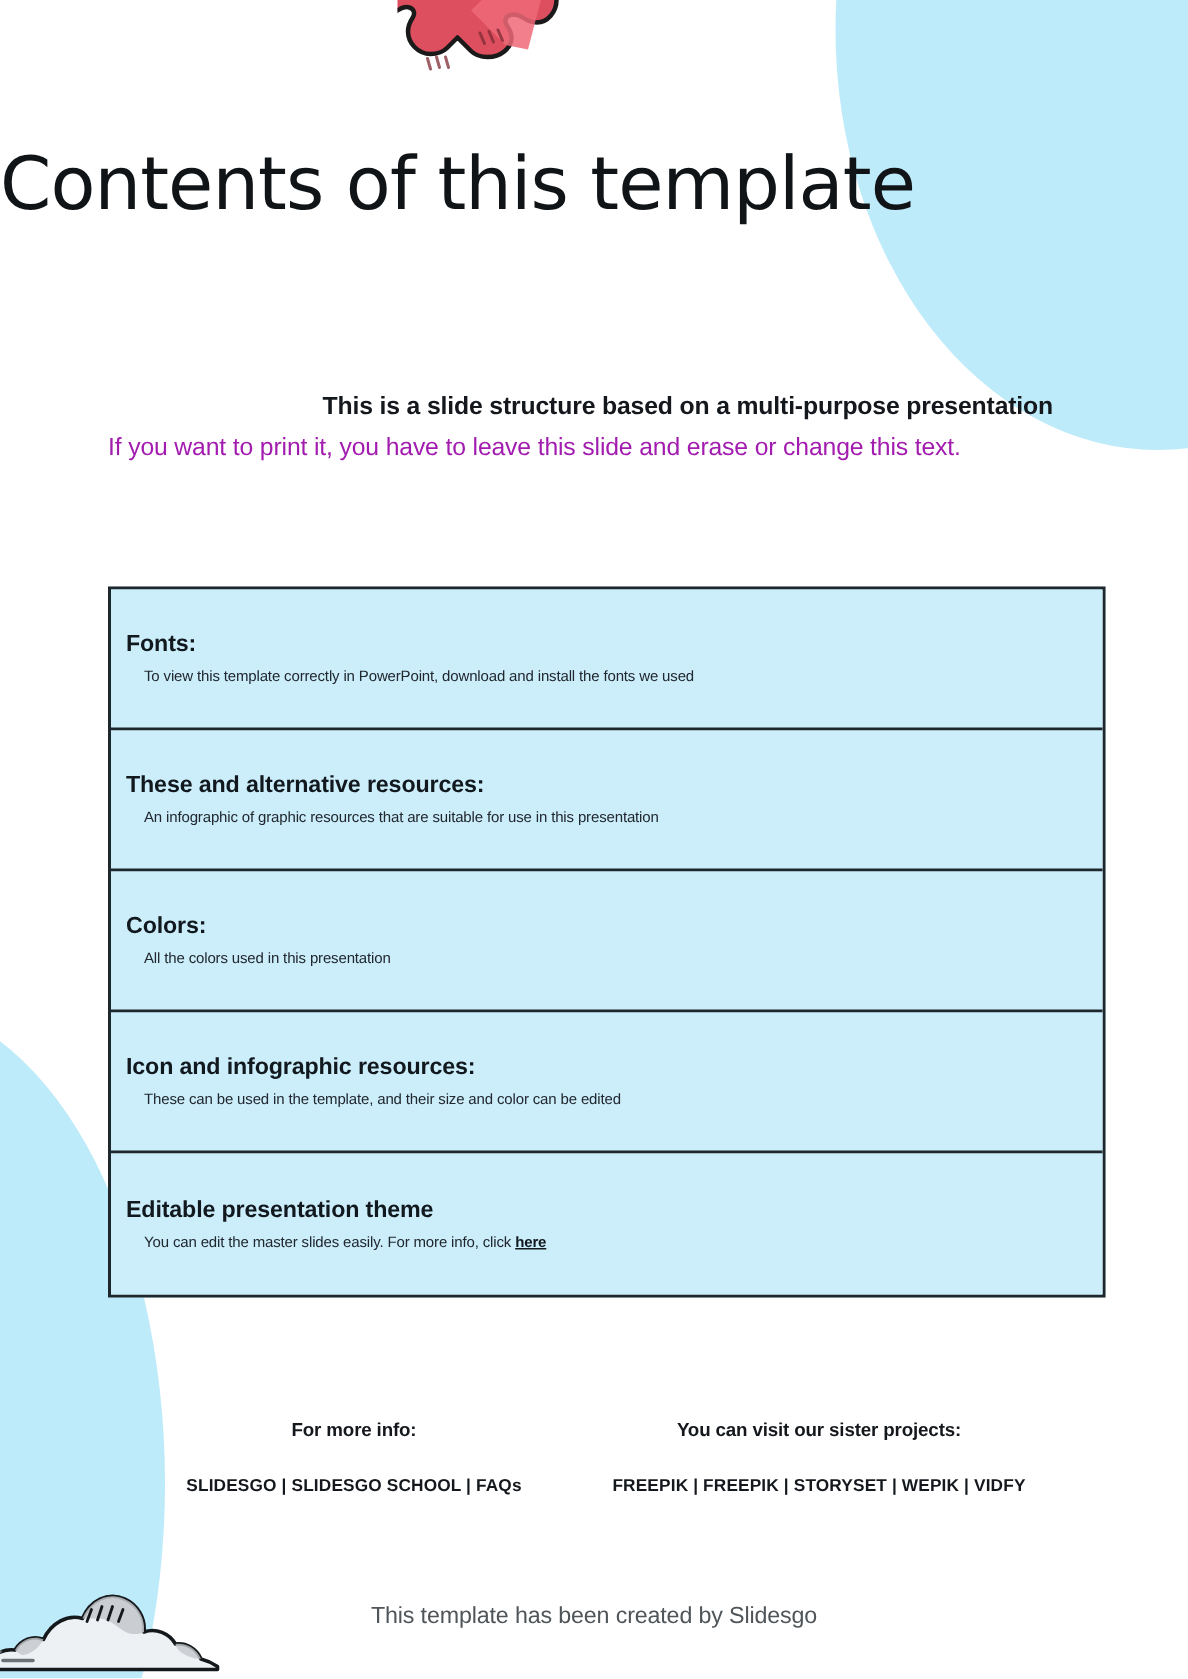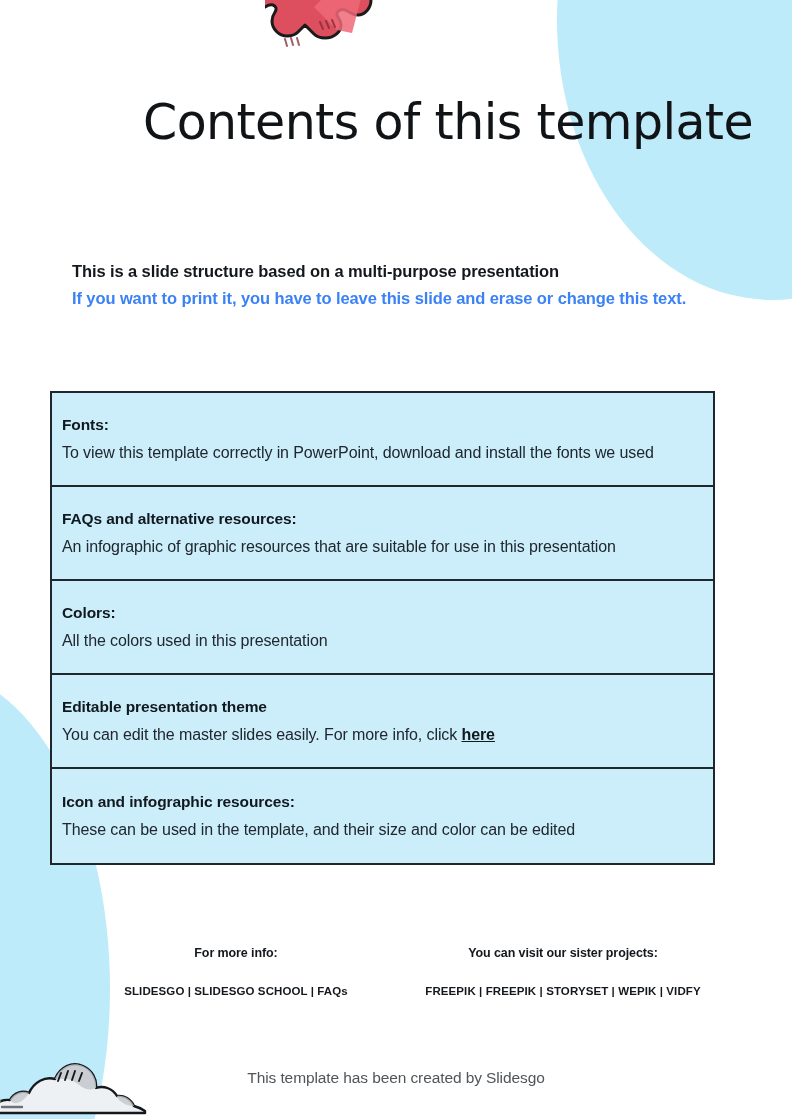--- a/index.html
+++ b/index.html
@@ -46,58 +46,58 @@
     width: 112px;
     height: 112px;
   }
 
   
   .title {
     position: absolute;
     top: 96px;
     left: 0;
     width: 728px;
-    text-align: right;
+    text-align: left;
     font-family: "DejaVu Sans", sans-serif;
     font-size: 49px;
     font-weight: 400;
     letter-spacing: -0.6px;
     color: #111417;
     line-height: 1.12;
-    margin-left: 25px;
   }
 
   
   .intro {
     position: absolute;
     left: 72px;
     top: 259px;
     width: 630px;
     color: #17202a;
   }
   .intro-heading {
     font-size: 16.5px;
     font-weight: bold;
     color: #14181d;
     line-height: 1.5;
     letter-spacing: -0.1px;
+    text-align: right;
   }
   .intro-body {
     font-size: 16.5px;
-    font-weight: 700;
-    color: #3b82f6;
+    font-weight: 400;
+    color: #a21caf;
     line-height: 1.5;
     letter-spacing: -0.1px;
     margin-top: 2px;
   }
 
   
   .contents-table {
     position: absolute;
-    left: 50px;
+    left: 72px;
     top: 391px;
     width: 665px;
     border: 2px solid #1d272c;
     box-sizing: border-box;
     background: #cceefb;
   }
   .row {
     background: #cceefb;
     border-bottom: 2px solid #1d272c;
     box-sizing: border-box;
@@ -112,39 +112,40 @@
   }
   .row-title {
     font-size: 15.5px;
     font-weight: bold;
     color: #11181e;
     line-height: 1.45;
     letter-spacing: -0.1px;
     margin-bottom: 4px;
   }
   .row-desc {
-    font-size: 16px;
+    font-size: 10px;
     font-weight: 400;
     color: #20272e;
     line-height: 1.45;
     letter-spacing: -0.1px;
+    margin-left: 12px;
   }
   .row-desc .link-bold {
     font-weight: bold;
     color: #11181e;
   }
 
   
   .footer-links {
     position: absolute;
     top: 944px;
     left: 62px;
     width: 665px;
     display: flex;
-    justify-content: space-between;
+    justify-content: flex-start;
   }
   .link-group {
     text-align: center;
   }
   .link-group.left  { width: 300px; margin-left: 24px;}
   .link-group.right { width: 320px; margin-right: 4px;}
   .link-heading {
     font-size: 12.5px;
     font-weight: bold;
     color: #14181d;
@@ -218,37 +219,37 @@
   </div>
 
   <div class="contents-table">
 
     <div class="row">
       <div class="row-title">Fonts:</div>
       <div class="row-desc">To view this template correctly in PowerPoint, download and install the fonts we used</div>
     </div>
 
     <div class="row">
-      <div class="row-title">FAQs and alternative resources:</div>
+      <div class="row-title">These and alternative resources:</div>
       <div class="row-desc">An infographic of graphic resources that are suitable for use in this presentation</div>
     </div>
 
     <div class="row">
       <div class="row-title">Colors:</div>
       <div class="row-desc">All the colors used in this presentation</div>
     </div>
 
     <div class="row">
+      <div class="row-title">Icon and infographic resources:</div>
+      <div class="row-desc">These can be used in the template, and their size and color can be edited</div>
+    </div>
+
+    <div class="row">
       <div class="row-title">Editable presentation theme</div>
       <div class="row-desc"><span>You can edit the master slides easily. For more info, click </span><a class="link-bold" href="#">here</a></div>
-    </div>
-
-    <div class="row">
-      <div class="row-title">Icon and infographic resources:</div>
-      <div class="row-desc">These can be used in the template, and their size and color can be edited</div>
     </div>
 
   </div>
 
   <div class="footer-links">
     <div class="link-group left">
       <div class="link-heading">For more info:</div>
       <div class="link-row">SLIDESGO  |  SLIDESGO SCHOOL  |  FAQs</div>
     </div>
     <div class="link-group right">

